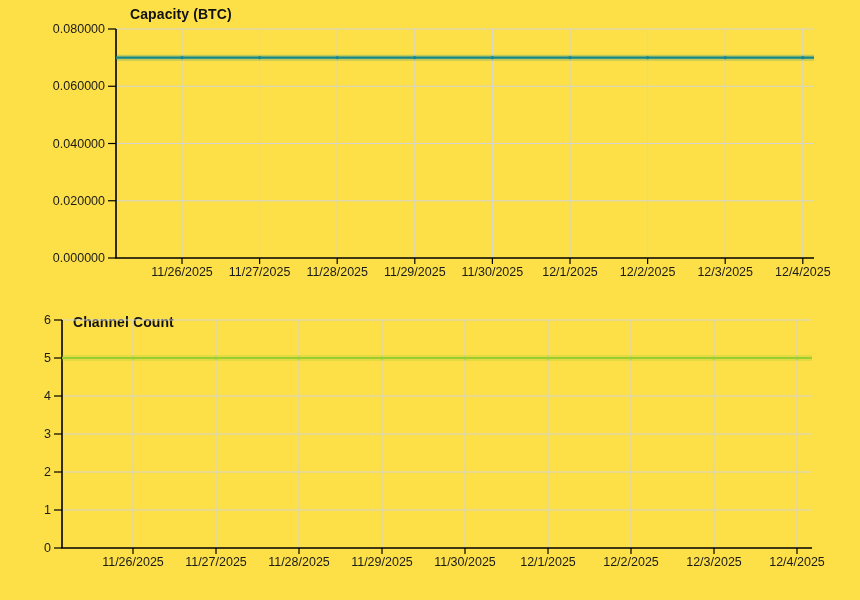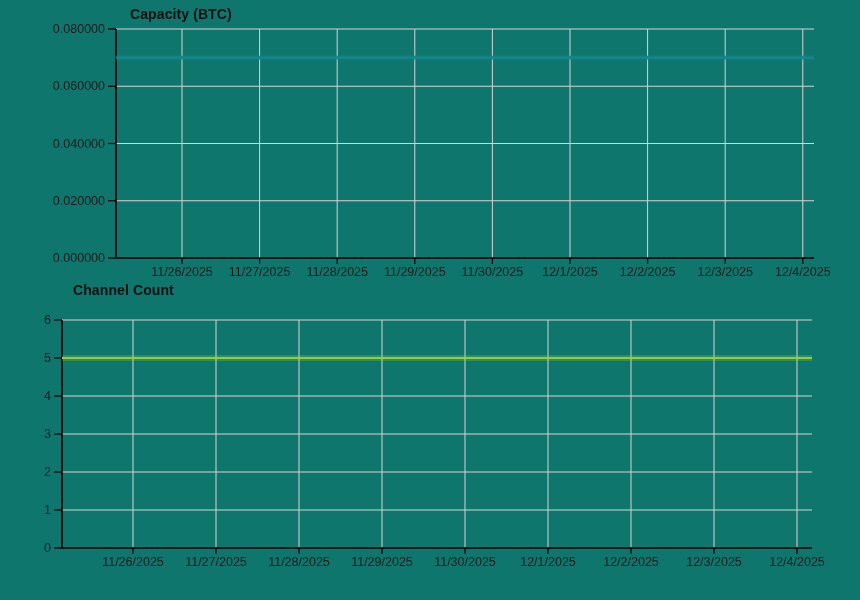--- a/index.html
+++ b/index.html
@@ -1,20 +1,20 @@
 <!DOCTYPE html>
 <html><head>
 <meta charset="utf-8">
 <style>
   html, body { margin: 0; padding: 0; background: #ffffff; }
   #stage {
     position: relative;
     width: 860px;
     height: 600px;
-    background: #0f766e;
+    background: #fde047;
     font-family: "Liberation Sans", "DejaVu Sans", sans-serif;
     overflow: hidden;
   }
   .chart-title {
     position: absolute;
     font-size: 14px;
     font-weight: 700;
     color: #111111;
     white-space: nowrap;
     letter-spacing: 0.1px;
@@ -23,21 +23,21 @@
   svg text {
     font-family: "Liberation Sans", "DejaVu Sans", sans-serif;
     fill: #1b1b1b;
   }
 </style>
 </head>
 <body>
 
 <div id="stage">
   <div class="chart-title" style="left:130px; top:6px;">Capacity (BTC)</div>
-  <div class="chart-title" style="left:73px; top:282px;">Channel Count</div>
+  <div class="chart-title" style="left:73px; top:314px;">Channel Count</div>
   <svg id="charts-svg" width="860" height="600">
       <g>
         <line x1="182" y1="29" x2="182" y2="258" stroke="#d4d4d4" stroke-width="1"></line>
         <line x1="182" y1="258" x2="182" y2="264" stroke="#000000" stroke-width="1.2"></line>
         <text x="182" y="276" text-anchor="middle" font-size="12.5" fill="#1b1b1b">11/26/2025</text>
         <line x1="259.6" y1="29" x2="259.6" y2="258" stroke="#d4d4d4" stroke-width="1"></line>
         <line x1="259.6" y1="258" x2="259.6" y2="264" stroke="#000000" stroke-width="1.2"></line>
         <text x="259.6" y="276" text-anchor="middle" font-size="12.5" fill="#1b1b1b">11/27/2025</text>
         <line x1="337.2" y1="29" x2="337.2" y2="258" stroke="#d4d4d4" stroke-width="1"></line>
         <line x1="337.2" y1="258" x2="337.2" y2="264" stroke="#000000" stroke-width="1.2"></line>

